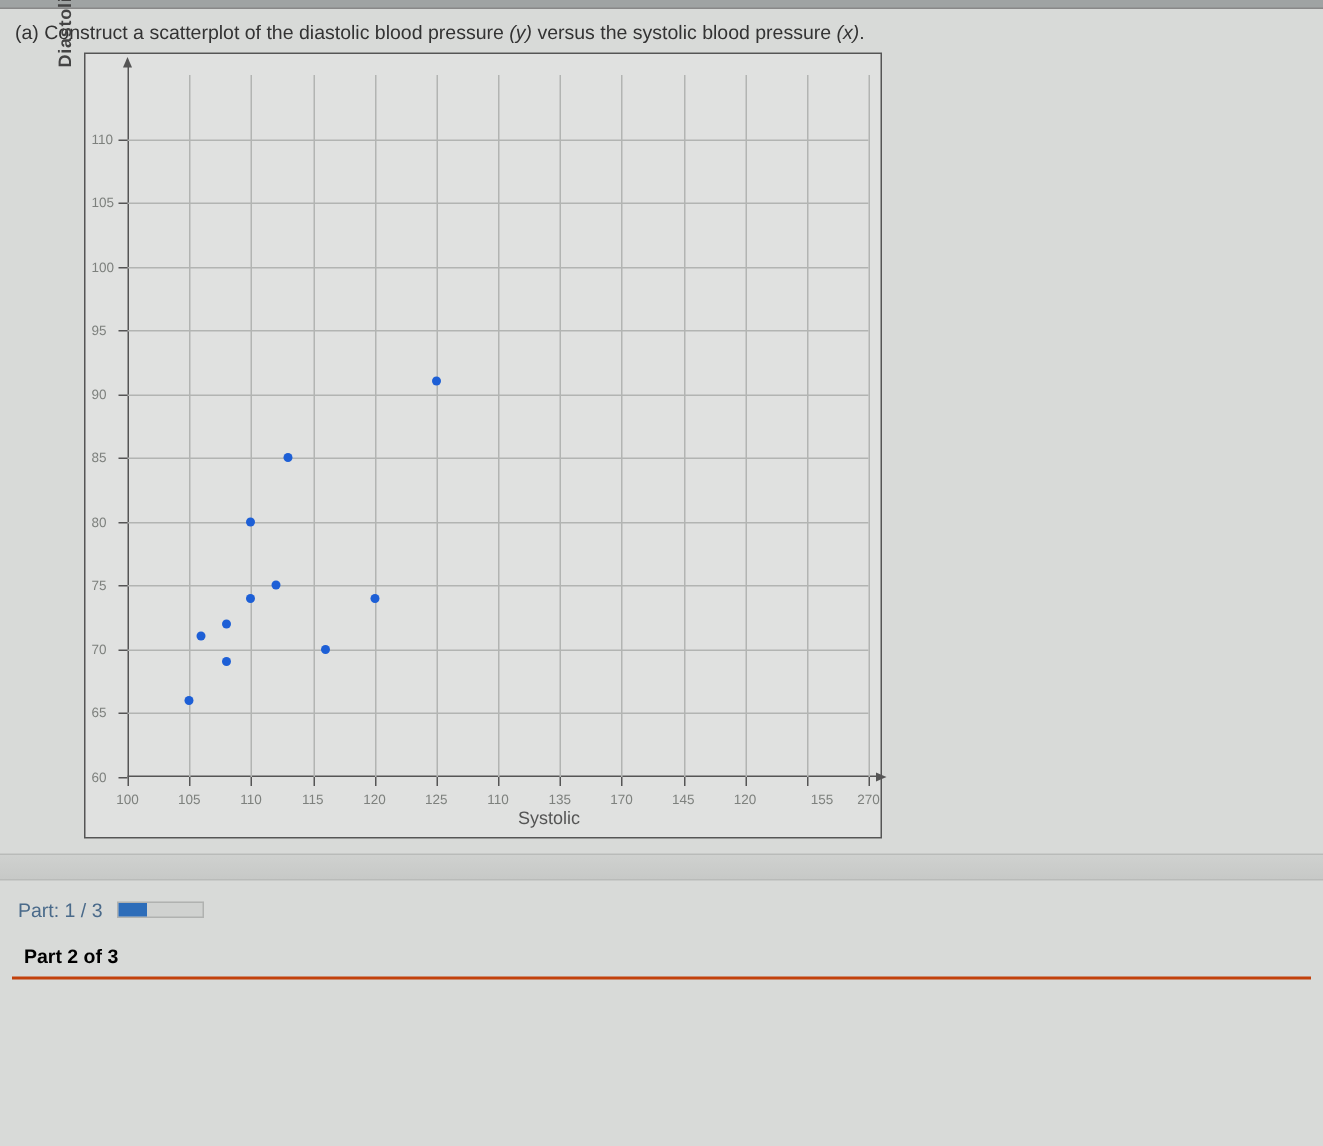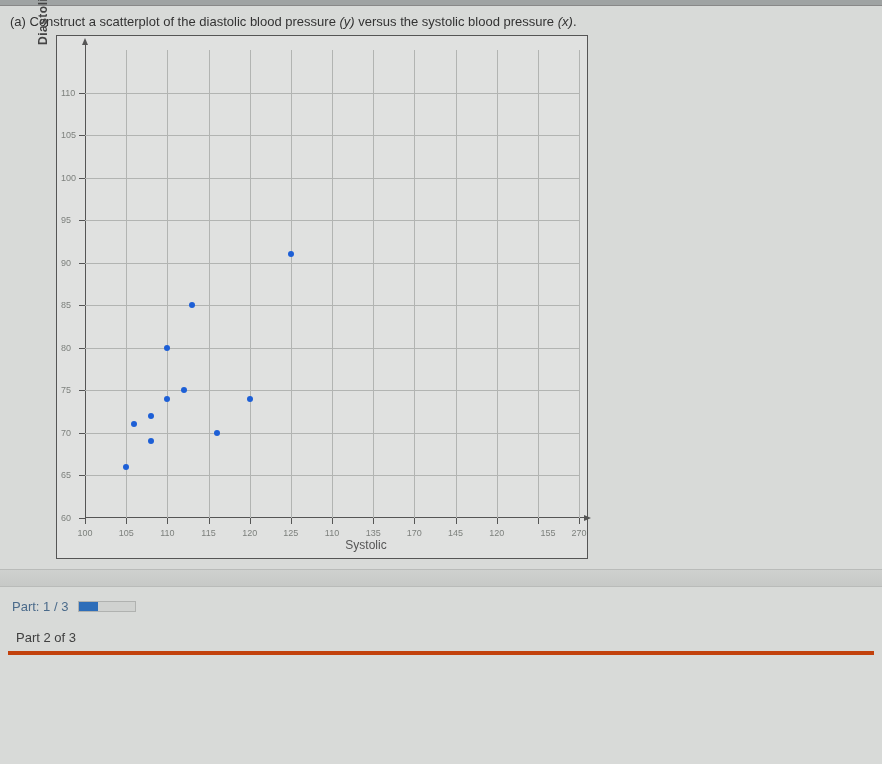--- a/index.html
+++ b/index.html
@@ -162,22 +162,23 @@
     position: relative;
   }
   .progress-fill {
     position: absolute; left: 0; top: 0; bottom: 0;
     background: #2d6db9;
   }
   .part2-header {
     margin: 0 8px 0 8px;
     padding: 6px 8px;
     font-size: 13px;
-    color: #404040;
-    border-bottom: 4px solid #c2410c;
+    color: #000000;
+    border-bottom: 2px solid #c2410c;
+    font-weight: bold;
   }
   .part-b {
     padding: 14px 12px 6px 12px;
   }
   .part-b-prompt {
     font-size: 13px;
     color: #4a6a8a;
     margin-bottom: 14px;
   }
   .answer-row {

